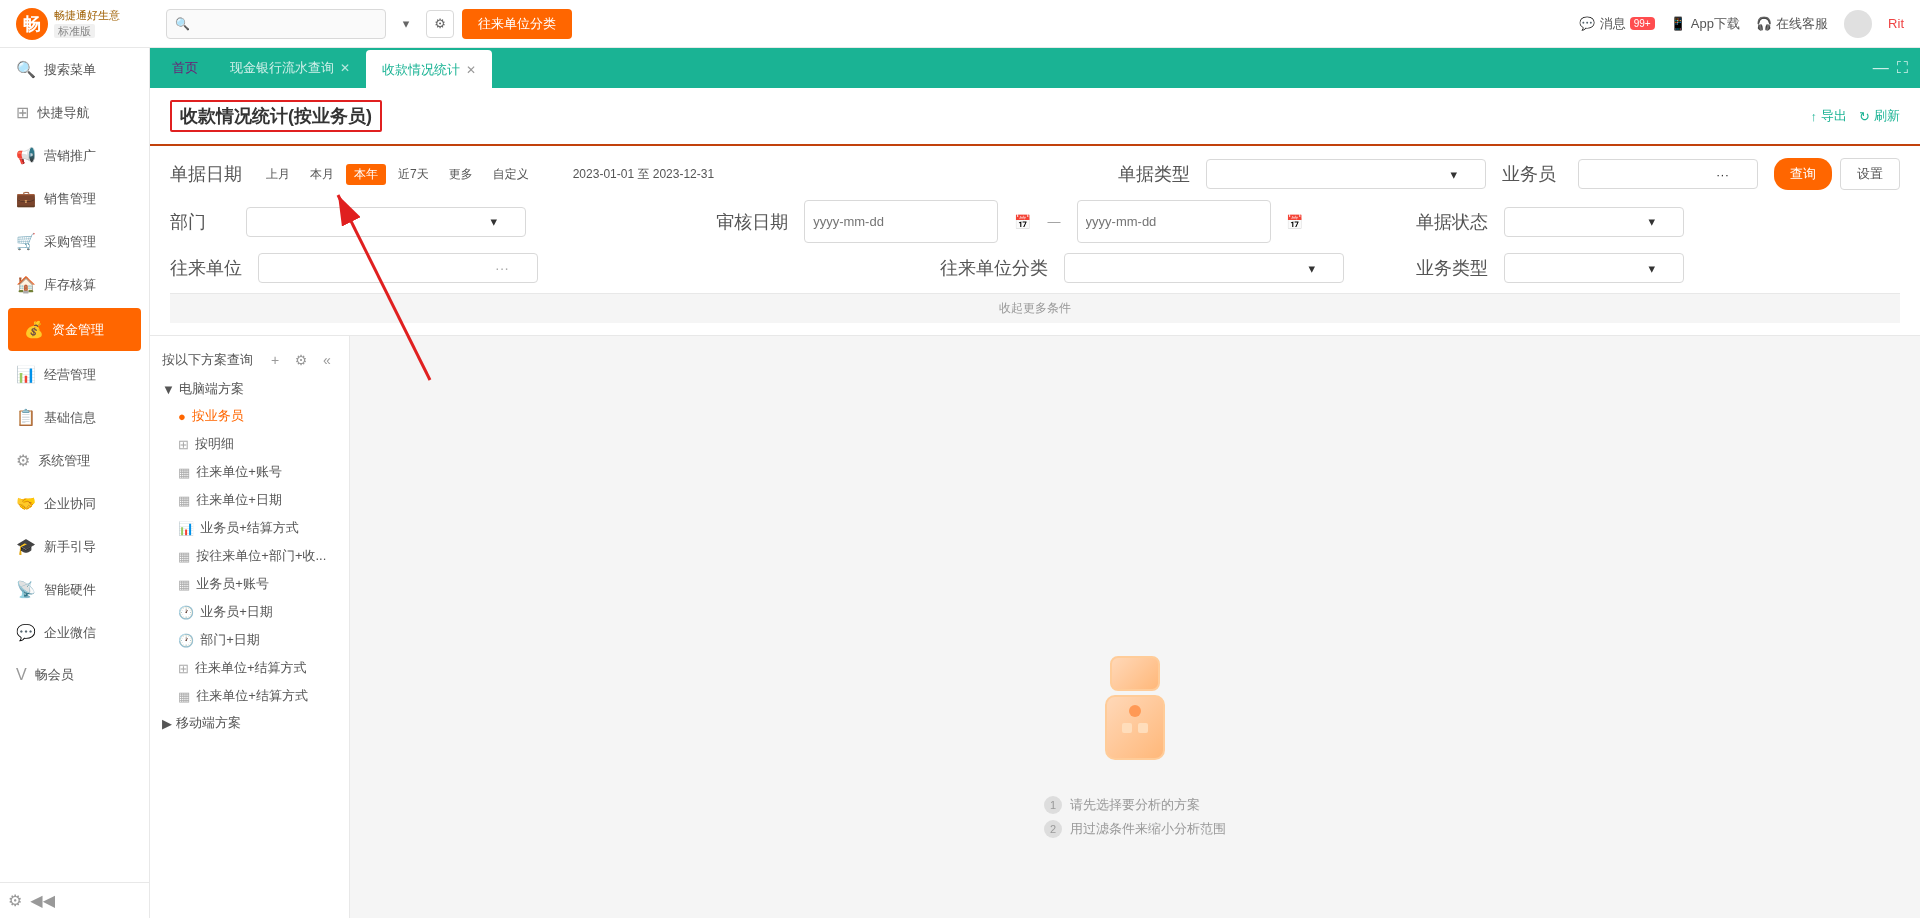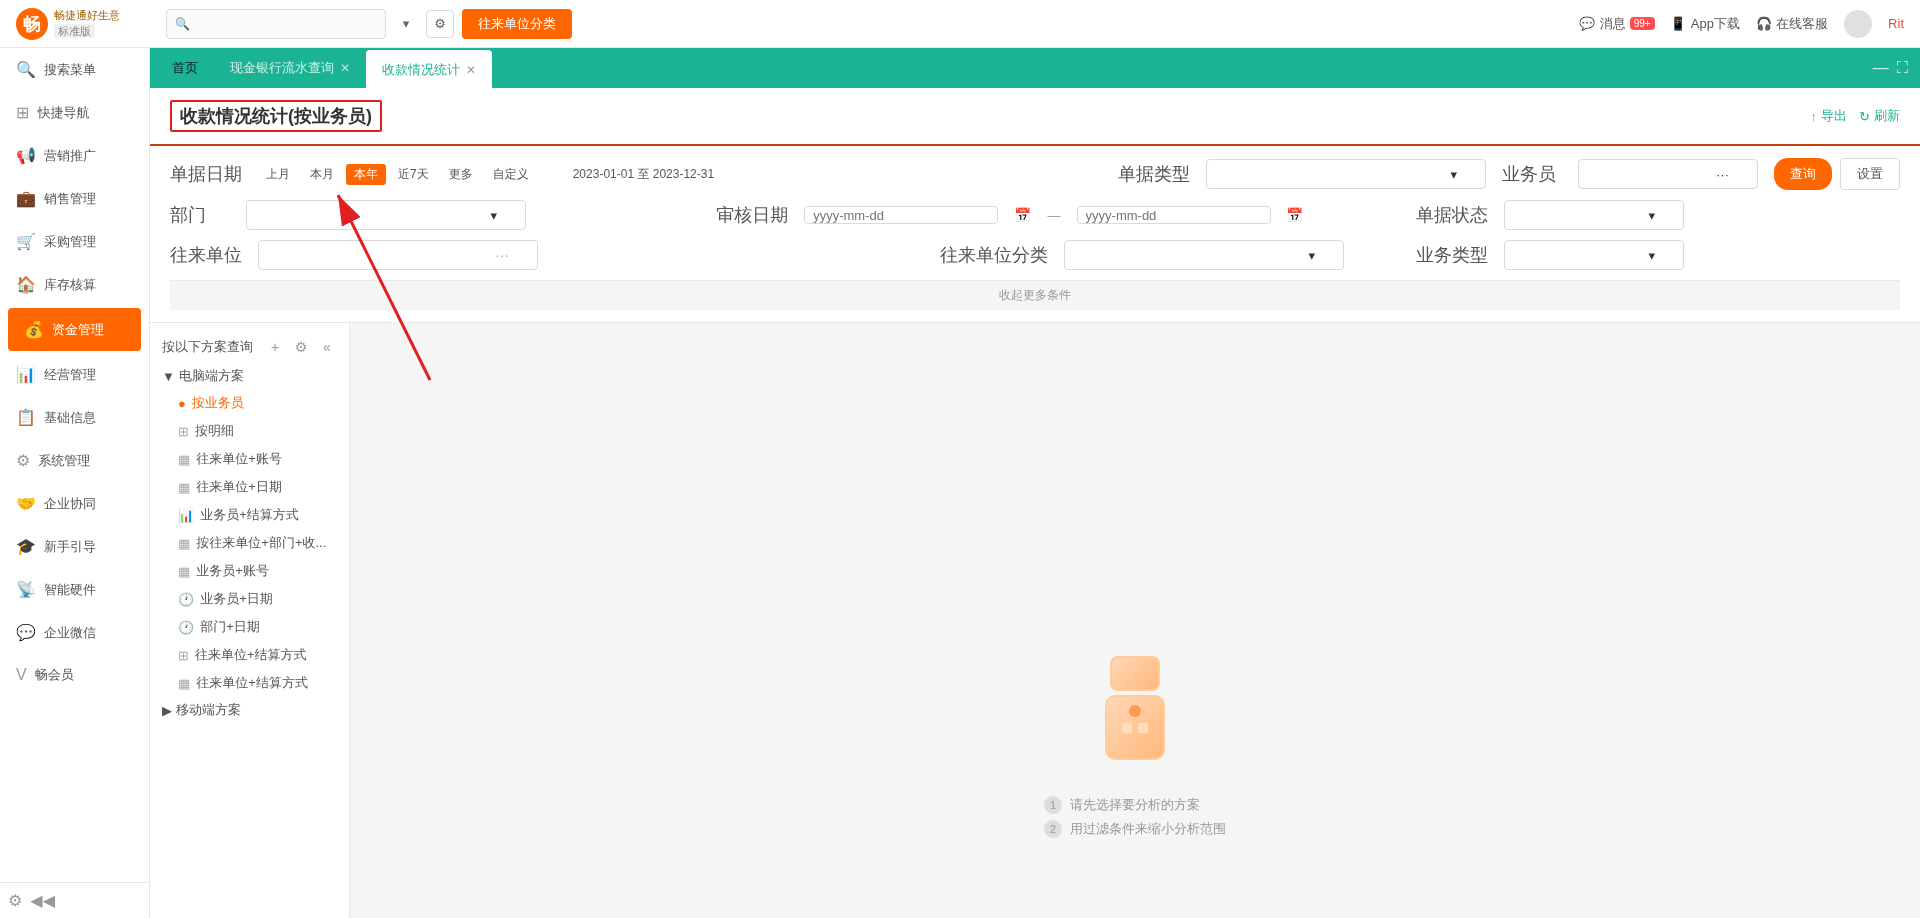--- a/index.html
+++ b/index.html
@@ -146,21 +146,21 @@
       height: 40px;
       display: flex;
       align-items: center;
       padding: 0 16px;
       cursor: pointer;
       color: rgba(255,255,255,0.8);
       font-size: 13px;
       gap: 6px;
       white-space: nowrap;
     }
-    .tab-item.home { color: #0f172a; padding-left: 22px; }
+    .tab-item.home { color: #701a75; padding-left: 22px; }
     .tab-item.active {
       background: #fff;
       color: #1ab394;
       border-radius: 4px 4px 0 0;
       margin-top: 4px;
     }
     .tab-close {
       font-size: 12px;
       color: rgba(255,255,255,0.7);
       cursor: pointer;
@@ -260,21 +260,21 @@
       position: relative;
     }
     .filter-select-wide { min-width: 280px; }
     .filter-input {
       border: 1px solid #d9d9d9;
       border-radius: 4px;
       padding: 4px 8px;
       font-size: 13px;
       color: #999;
       min-width: 180px;
-      height: 18px;
+      height: 43px;
     }
     .filter-dash { color: #999; }
     .calendar-icon { color: #aaa; font-size: 14px; cursor: pointer; }
     .more-icon { color: #aaa; font-size: 14px; cursor: pointer; margin-left: 4px; }
     .filter-btn-group {
       margin-left: auto;
       display: flex;
       gap: 8px;
     }
     .btn-query {

